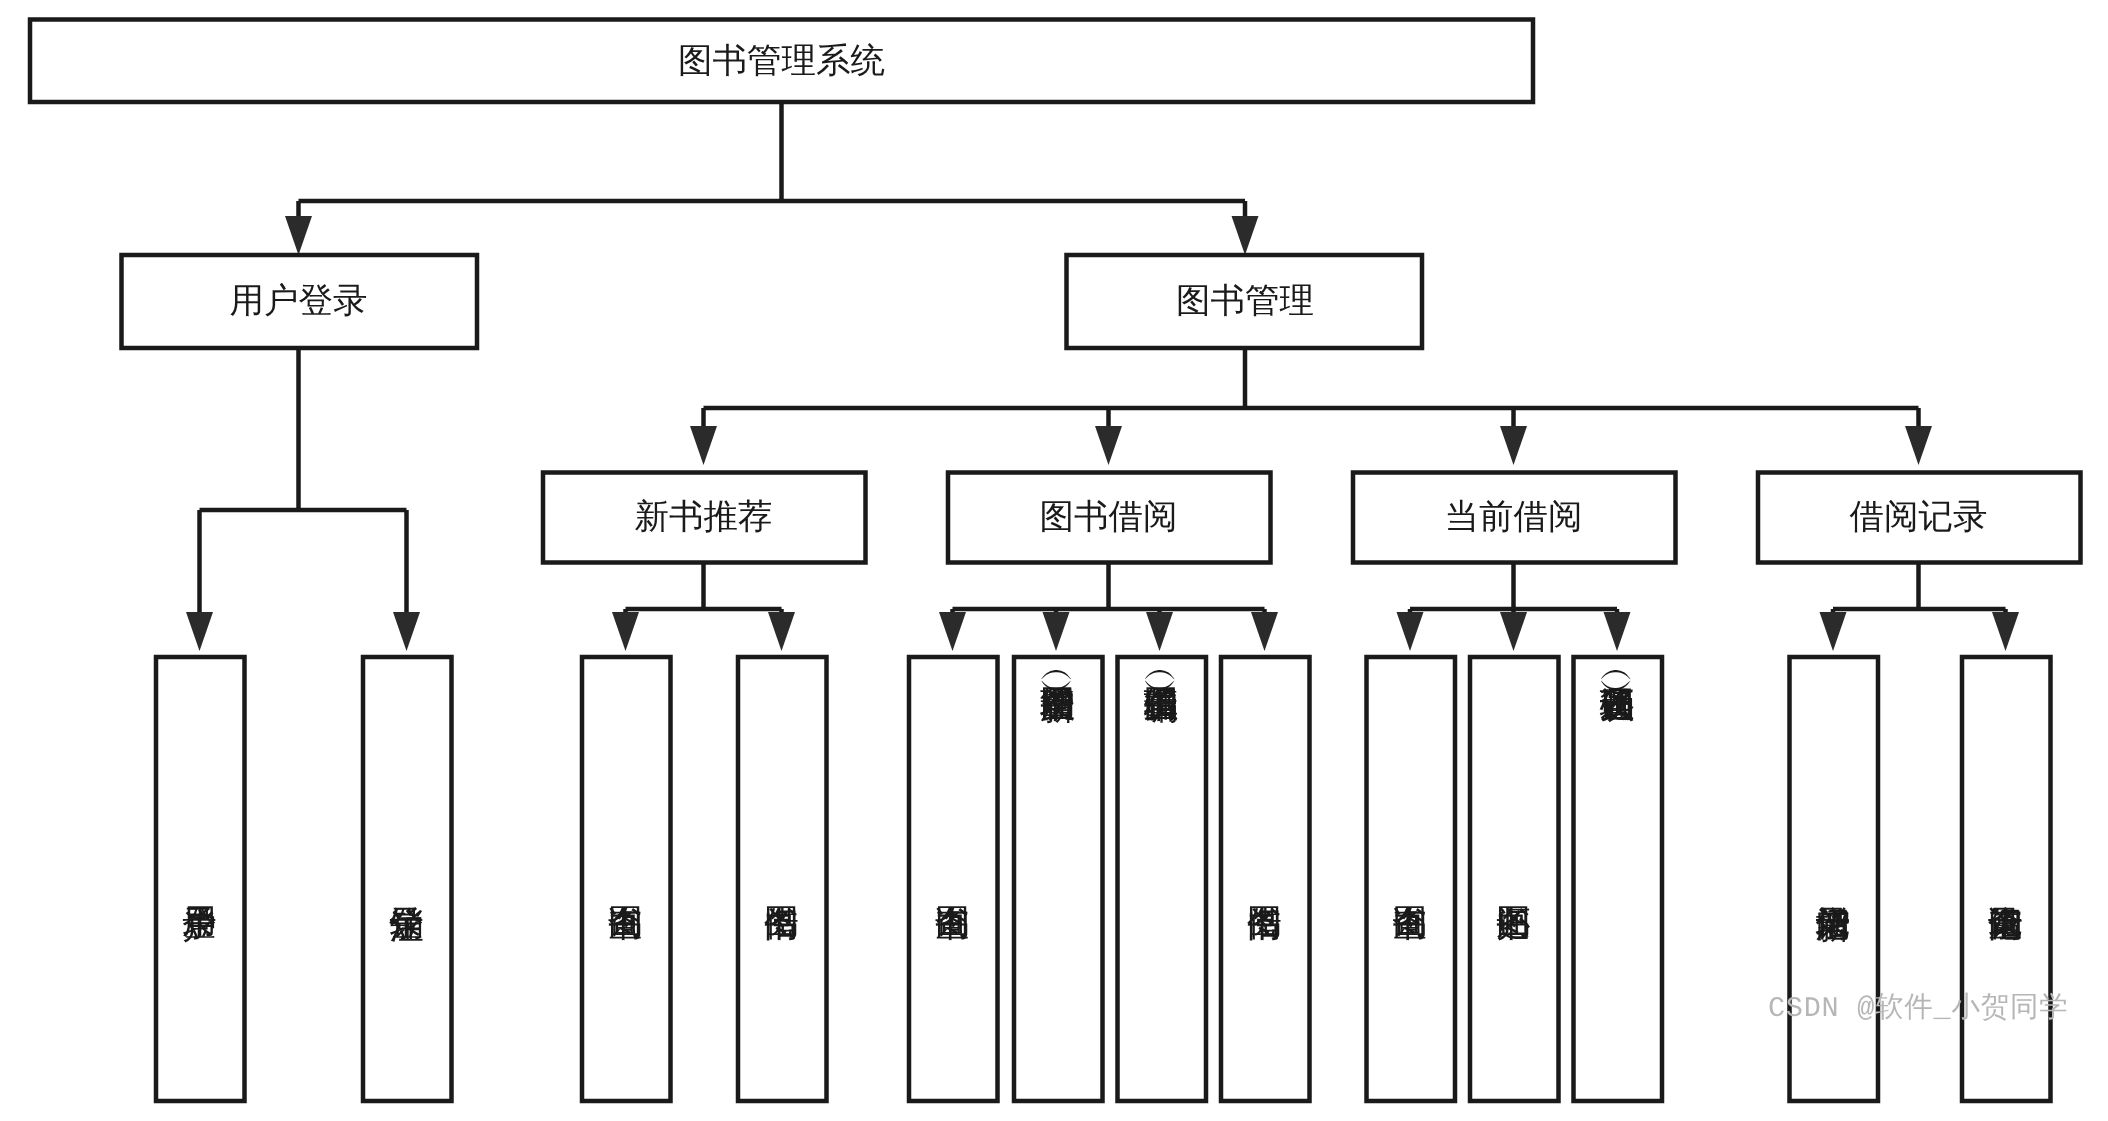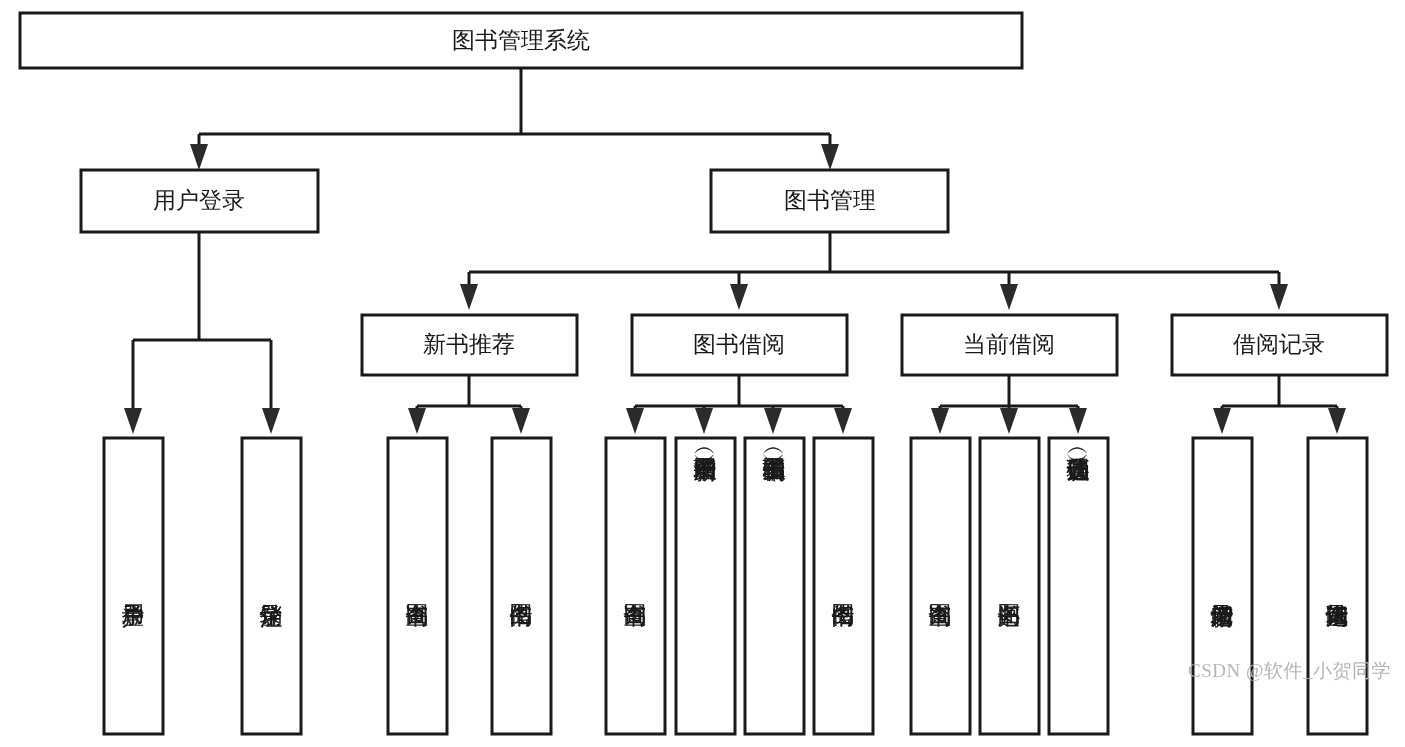--- a/index.html
+++ b/index.html
@@ -63,23 +63,23 @@
     height: 100%;
     display: flex;
     align-items: center;
     justify-content: center;
   }
   .leaf-label.top-aligned {
     justify-content: flex-start;
   }
   .watermark {
     position: absolute;
-    right: 14px;
+    right: 26px;
     bottom: 6px;
-    font-family: Liberation Serif, serif;
+    font-family: Liberation Mono, monospace;
     font-size: 19px;
     color: #b6b6b6;
     letter-spacing: 0.5px;
     white-space: nowrap;
     pointer-events: none;
   }
 </style>
 </head>
 <body>
 

